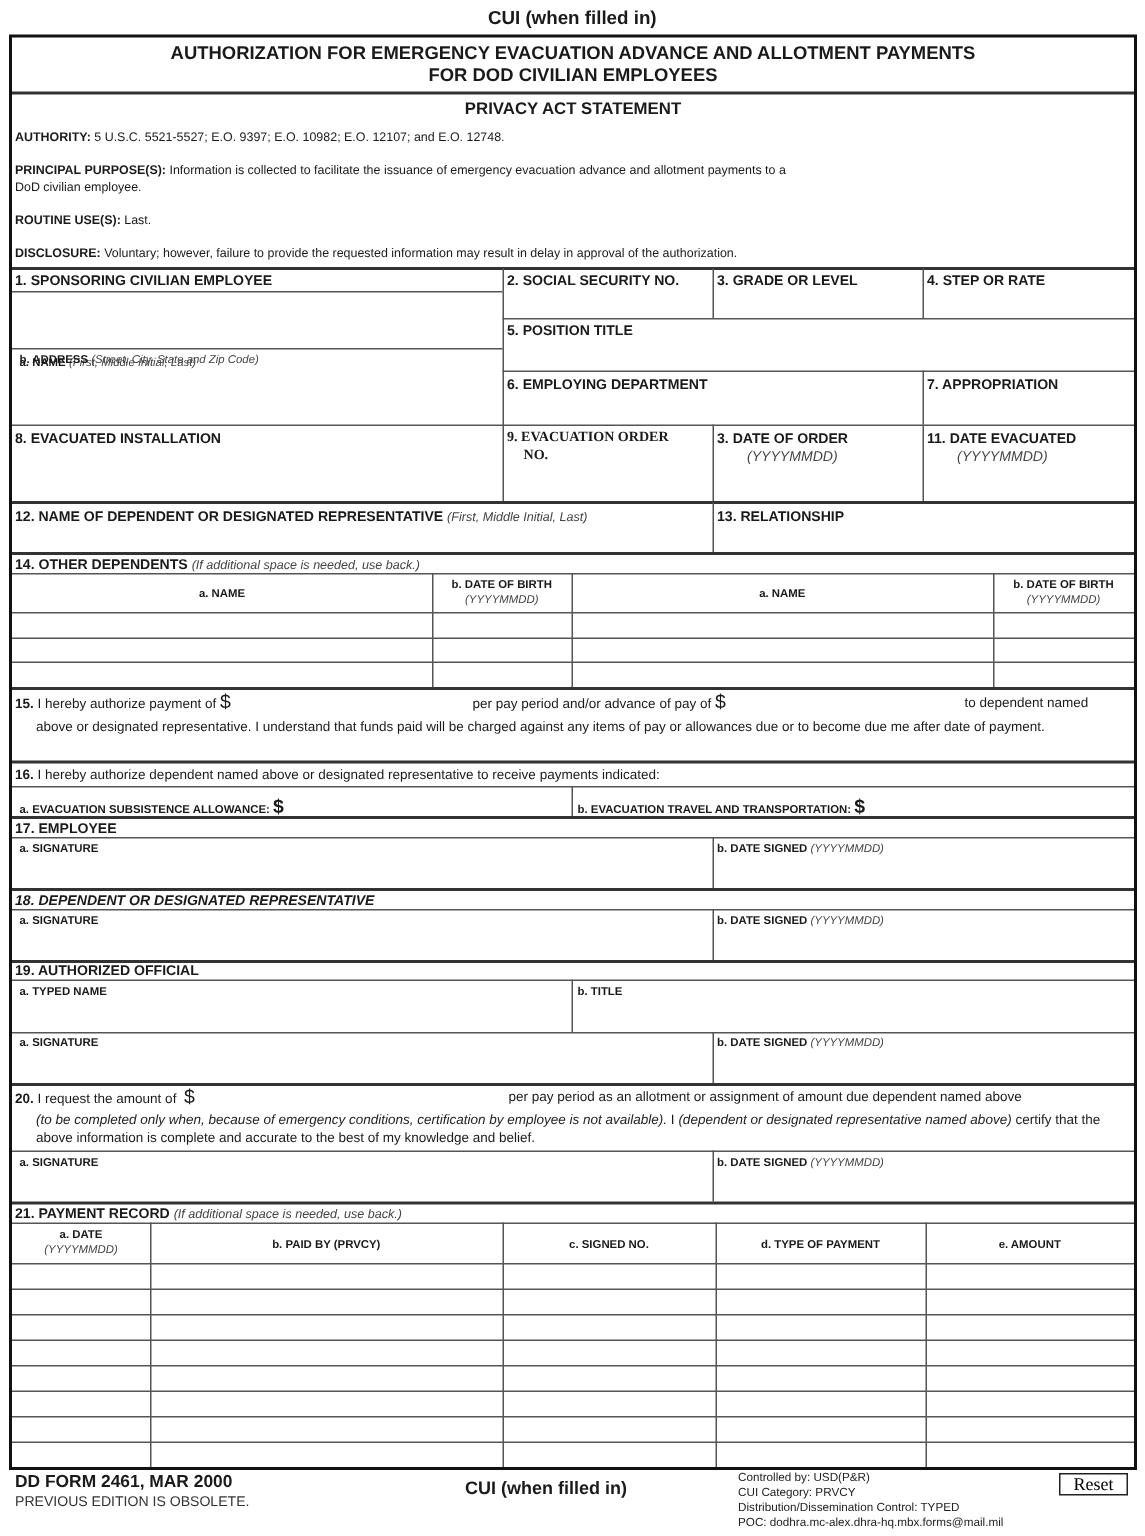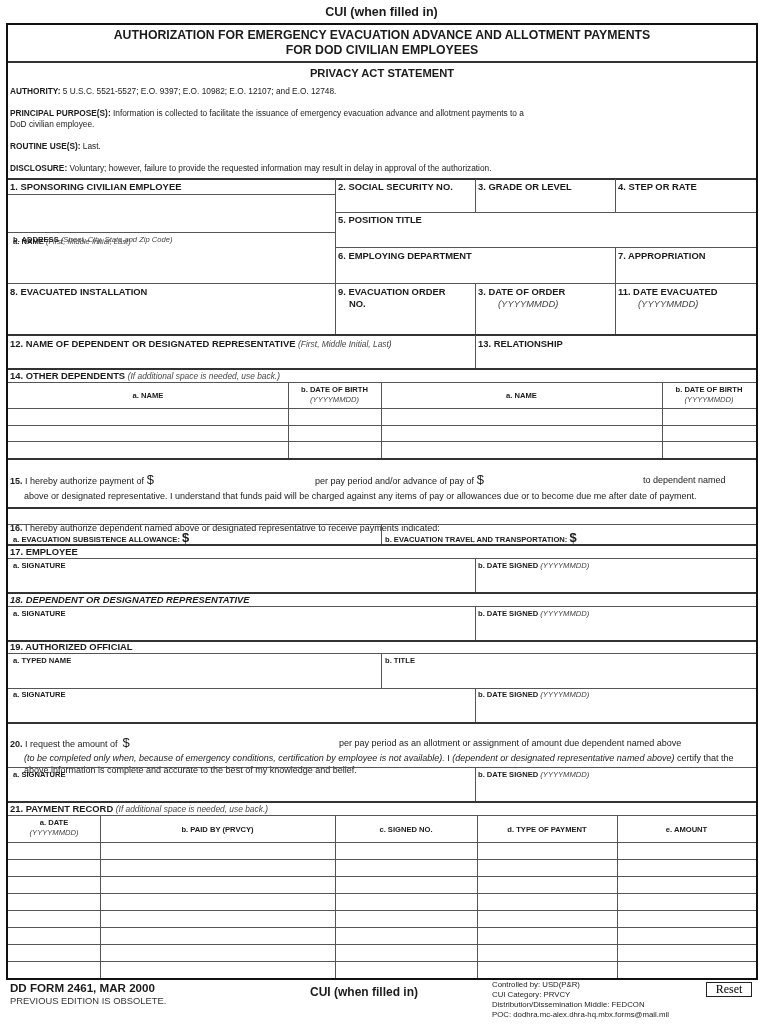--- a/index.html
+++ b/index.html
@@ -11,21 +11,21 @@
   .hline { position: absolute; height: 0; border-top: 1px solid #555; }
   .hline.thick { border-top: 2px solid #333; }
   .vline { position: absolute; width: 0; border-left: 1px solid #555; }
   .title { left: 8px; width: 748px; top: 28px; text-align: center; font-weight: bold; font-size: 12.3px; line-height: 15px; }
   .privacy-h { left: 8px; width: 748px; top: 67px; text-align: center; font-weight: bold; font-size: 11.2px; }
   .ptext { left: 10px; font-size: 8.3px; line-height: 11px; width: 600px; }
   .ptext b { font-weight: bold; }
   .lbl { font-size: 9.4px; font-weight: bold; white-space: nowrap; }
   .sub { font-size: 7.6px; font-weight: bold; white-space: nowrap; }
   .it { font-style: italic; font-weight: normal; color: #444; }
-  .txt { font-size: 9px; line-height: 12px; margin-top: 12px; }
+  .txt { font-size: 9px; line-height: 12px; }
   .center { text-align: center; }
   .dollar { font-size: 13px; font-weight: normal; }
   .uline { position: absolute; border-bottom: 1px solid #333; height: 0; }
   .field { position: absolute; background: transparent; border: none; outline: none; }
   .foot-form { left: 10px; top: 981px; font-weight: bold; font-size: 11.6px; }
   .foot-prev { left: 10px; top: 995px; font-size: 9.4px; color: #333; }
   .foot-cui { left: 310px; top: 985px; font-weight: bold; font-size: 12px; }
   .foot-ctrl { left: 492px; top: 980px; font-size: 7.8px; line-height: 10px; color: #222; }
   .reset { left: 706px; top: 982px; width: 46px; height: 15px; border: 1px solid #222; background: #fff; font-family: "Liberation Serif", serif; font-size: 12px; line-height: 13px; text-align: center; }
 </style>
@@ -80,21 +80,21 @@
 <div class="abs lbl" style="left:338px;top:214px;">5. POSITION TITLE</div>
 <input class="field" style="left: 338px; top: 228px; width: 416px; height: 18px;">
 
 <div class="abs lbl" style="left:338px;top:250px;">6. EMPLOYING DEPARTMENT</div>
 <input class="field" style="left: 338px; top: 264px; width: 274px; height: 18px;">
 <div class="abs lbl" style="left:618px;top:250px;">7. APPROPRIATION</div>
 <input class="field" style="left: 618px; top: 264px; width: 136px; height: 18px;">
 
 <div class="abs lbl" style="left:10px;top:286px;">8. EVACUATED INSTALLATION</div>
 <input class="field" style="left: 10px; top: 305px; width: 322px; height: 26px;">
-<div class="abs lbl" style="left:338px;top:286px;line-height:12px;">
+<div class="abs lbl" style="left:338px;top:286px;line-height:12px;font-family:Liberation Serif, serif;">
     <div>9. EVACUATION ORDER</div>
     <div style="padding-left:11px;">NO.</div>
   </div>
 <input class="field" style="left: 338px; top: 313px; width: 134px; height: 18px;">
 <div class="abs lbl" style="left:478px;top:286px;line-height:12px;">
     <div>3. DATE OF ORDER</div>
     <div class="it" style="padding-left:20px;">(YYYYMMDD)</div>
   </div>
 <input class="field" style="left: 478px; top: 313px; width: 134px; height: 18px;">
 <div class="abs lbl" style="left:618px;top:286px;line-height:12px;">
@@ -270,16 +270,16 @@
     <input class="field" style="left: 480px; top: 962px; width: 134px; height: 15px;">
     <input class="field" style="left: 620px; top: 962px; width: 133px; height: 15px;">
   </div>
 
 <div class="abs foot-form">DD FORM 2461, MAR 2000</div>
 <div class="abs foot-prev">PREVIOUS EDITION IS OBSOLETE.</div>
 <div class="abs foot-cui">CUI (when filled in)</div>
 <div class="abs foot-ctrl">
   <div>Controlled by: USD(P&amp;R)</div>
   <div>CUI Category: PRVCY</div>
-  <div>Distribution/Dissemination Middle: FEDCON</div>
+  <div>Distribution/Dissemination Control: TYPED</div>
   <div>POC:  dodhra.mc-alex.dhra-hq.mbx.forms@mail.mil</div>
 </div>
 <button class="abs reset">Reset</button>
 
 </body></html>

